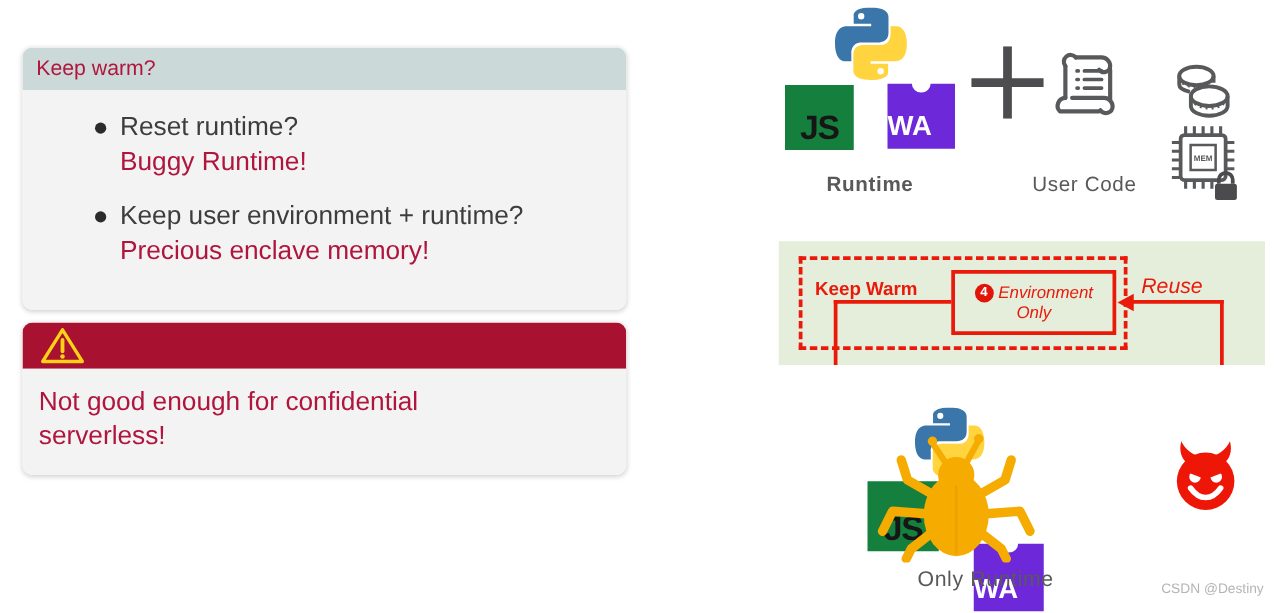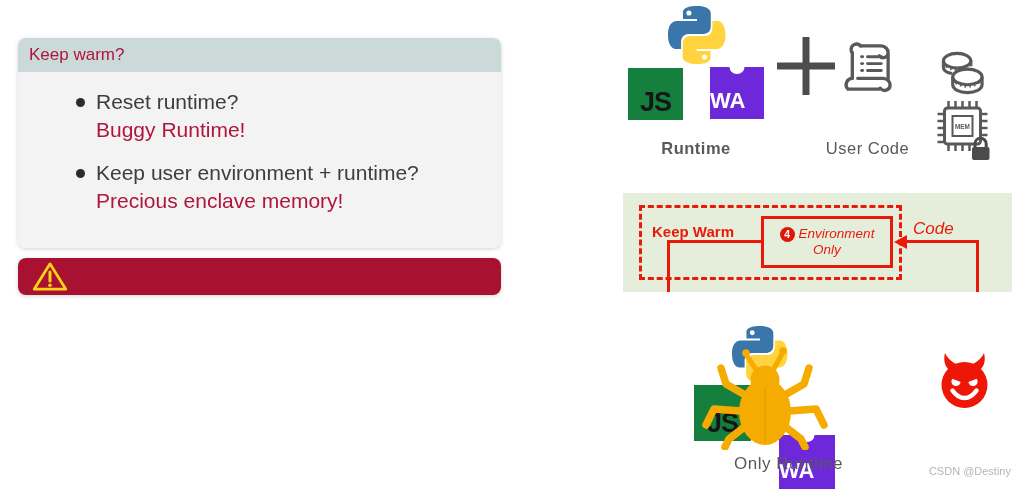--- a/index.html
+++ b/index.html
@@ -80,20 +80,23 @@
   </div>
 </div>
 
 <div class="abs card" id="warning-card">
   <div class="hdr">
     <svg width="38" height="33" viewBox="0 0 42 36">
       <path d="M21 4 L38.5 32 H3.5 Z" fill="none" stroke="#fcd116" stroke-width="3" stroke-linejoin="round"></path>
       <line x1="21" y1="13" x2="21" y2="23" stroke="#fcd116" stroke-width="3.4" stroke-linecap="round"></line>
       <circle cx="21" cy="27.6" r="2" fill="#fcd116"></circle>
     </svg>
+  </div>
+  <div class="bdy">
+    <span>Not good enough for confidential serverless!</span>
   </div>
 </div>
 
 <svg class="abs" style="left:668px; top:6px;" width="58" height="58" viewBox="0 0 111 111">
   <path fill="#3a76a9" fill-rule="evenodd" d="M54.9 0C26.8 0 28.6 12.2 28.6 12.2l.03 12.7h26.8v3.8H17.9S0 26.7 0 55c0 28.3 15.7 27.3 15.7 27.3h9.3V69.1s-.5-15.7 15.4-15.7h26.6s14.9.2 14.9-14.4V14.9S84.2 0 54.9 0zM40.1 8.5a4.8 4.8 0 1 1 0 9.7 4.8 4.8 0 0 1 0-9.7z"></path>
   <path fill="#ffd43e" fill-rule="evenodd" transform="rotate(180 55 55.5)" d="M54.9 0C26.8 0 28.6 12.2 28.6 12.2l.03 12.7h26.8v3.8H17.9S0 26.7 0 55c0 28.3 15.7 27.3 15.7 27.3h9.3V69.1s-.5-15.7 15.4-15.7h26.6s14.9.2 14.9-14.4V14.9S84.2 0 54.9 0zM40.1 8.5a4.8 4.8 0 1 1 0 9.7 4.8 4.8 0 0 1 0-9.7z"></path>
 </svg>
 
 <div class="abs js-sq" style="left:628px; top:68px;">
   <span>JS</span>
@@ -184,21 +187,21 @@
 <div class="abs" id="arrowhead"></div>
 <div class="abs" id="dashed-rect"></div>
 <div class="abs" id="kw-title">Keep Warm</div>
 <div class="abs" id="env-box">
   <span class="env-line1">
     <span class="badge">4</span>
     <span>Environment</span>
   </span>
   <span>Only</span>
 </div>
-<div class="abs" id="reuse-label">Code</div>
+<div class="abs" id="reuse-label">Reuse</div>
 
 <svg class="abs" style="left:732px; top:326px;" width="56" height="56" viewBox="0 0 111 111">
   <path fill="#3a76a9" fill-rule="evenodd" d="M54.9 0C26.8 0 28.6 12.2 28.6 12.2l.03 12.7h26.8v3.8H17.9S0 26.7 0 55c0 28.3 15.7 27.3 15.7 27.3h9.3V69.1s-.5-15.7 15.4-15.7h26.6s14.9.2 14.9-14.4V14.9S84.2 0 54.9 0zM40.1 8.5a4.8 4.8 0 1 1 0 9.7 4.8 4.8 0 0 1 0-9.7z"></path>
   <path fill="#ffd43e" fill-rule="evenodd" transform="rotate(180 55 55.5)" d="M54.9 0C26.8 0 28.6 12.2 28.6 12.2l.03 12.7h26.8v3.8H17.9S0 26.7 0 55c0 28.3 15.7 27.3 15.7 27.3h9.3V69.1s-.5-15.7 15.4-15.7h26.6s14.9.2 14.9-14.4V14.9S84.2 0 54.9 0zM40.1 8.5a4.8 4.8 0 1 1 0 9.7 4.8 4.8 0 0 1 0-9.7z"></path>
 </svg>
 
 <div class="abs js-sq" style="left:694px; top:385px; width:57px; height:56px;">
   <span>JS</span>
 </div>
 

